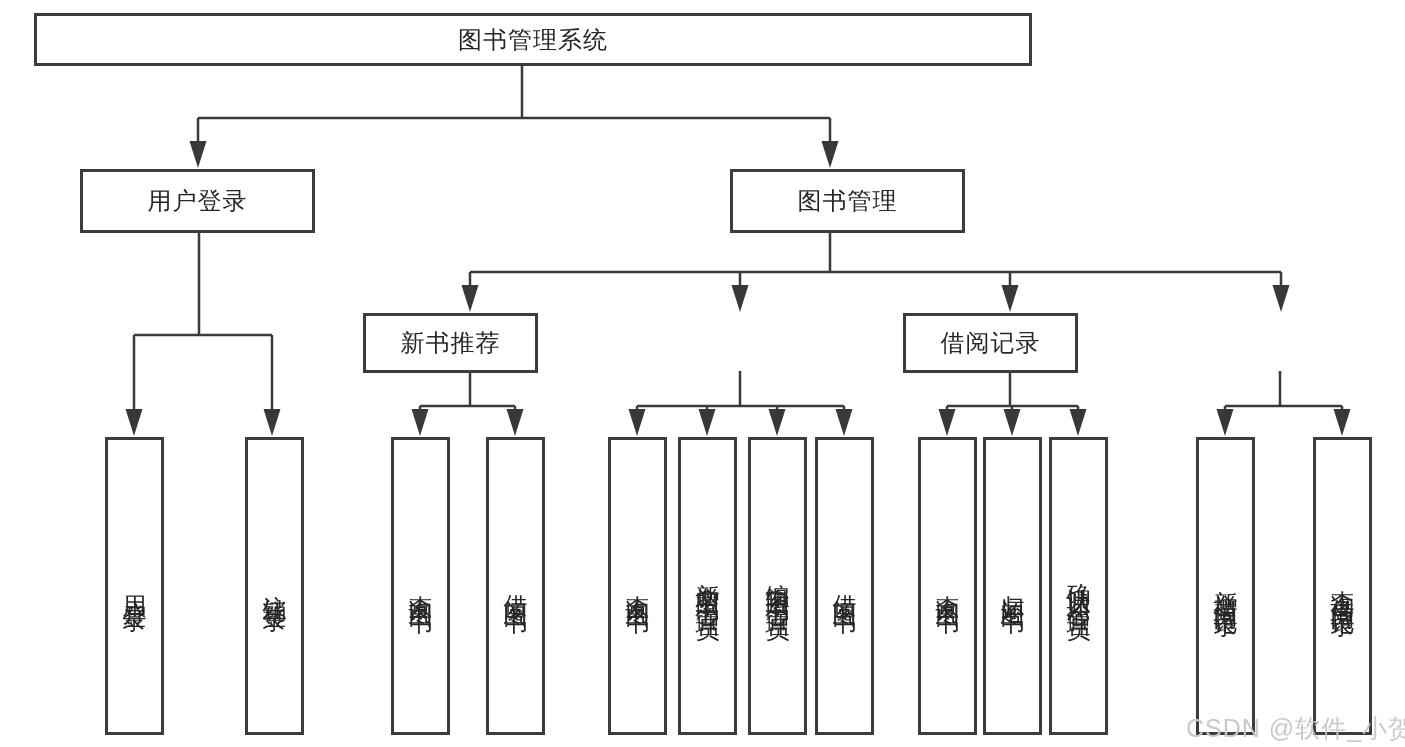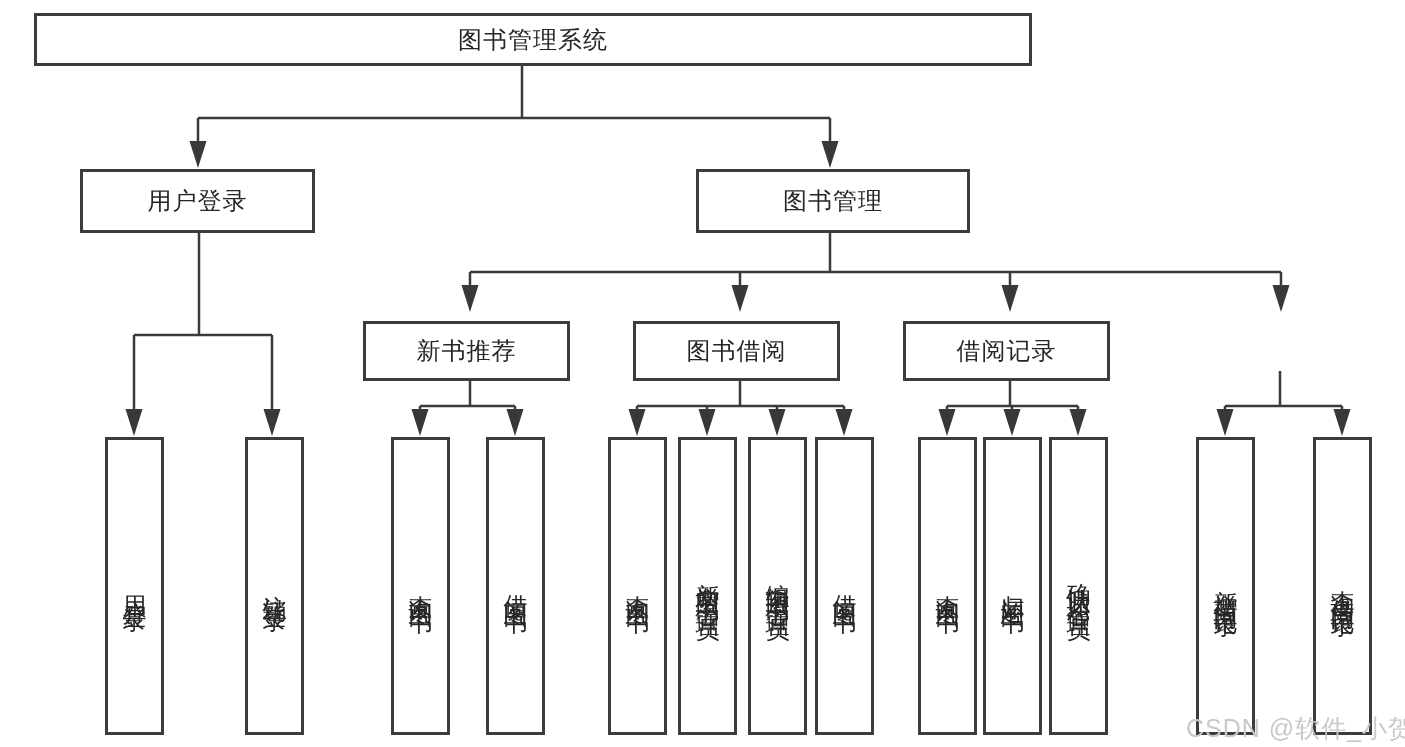--- a/index.html
+++ b/index.html
@@ -15,22 +15,22 @@
     box-sizing:border-box; display:flex; align-items:center; justify-content:center;
     color:#262626; z-index:2;
   }
   .h-label { font-size:24px; letter-spacing:1px; white-space:nowrap; }
   .v-label {
     writing-mode:vertical-rl; text-orientation:mixed;
     font-size:24px; letter-spacing:5px; white-space:nowrap;
   }
   .node-root   { left:22px;  top:13px;  width:998px; height:53px;margin-left:12px; }
   .node-l2-user{ left:80px;  top:169px; width:235px; height:64px; }
-  .node-l2-book{ left:696px; top:169px; width:274px; height:64px; }
-  .l3 { top:321px; width:207px; height:60px; }
+  .node-l2-book{ left:730px; top:169px; width:235px; height:64px; }
+  .l3 { top:313px; width:175px; height:60px; }
   .node-l3-rec { left:363px; }  .node-l3-bor { left:633px; }
   .node-l3-cur { left:903px; }  .node-l3-his { left:1173px; }
   .leaf { top:437px; width:59px; height:298px; }
   .lf-a1{ left:105px; } .lf-a2{ left:245px; }
   .lf-b1{ left:391px; } .lf-b2{ left:486px; }
   .lf-c1{ left:608px; } .lf-c2{ left:678px; } .lf-c3{ left:748px; } .lf-c4{ left:815px; }
   .lf-d1{ left:918px; } .lf-d2{ left:983px; } .lf-d3{ left:1049px; }
   .lf-e1{ left:1196px; } .lf-e2{ left:1313px; }
   .watermark {
     position:absolute; left:1186px; top:712px; z-index:5;
@@ -92,23 +92,20 @@
   <div class="node node-l2-user">
     <span class="h-label">用户登录</span>
   </div>
   <div class="node node-l2-book">
     <span class="h-label">图书管理</span>
   </div>
 
   <div class="node l3 node-l3-rec">
     <span class="h-label">新书推荐</span>
   </div>
-  <div class="node l3 node-l3-bor">
-    <span class="h-label">图书借阅</span>
-  </div>
   <div class="node l3 node-l3-cur">
     <span class="h-label">借阅记录</span>
   </div>
 
   <div class="node leaf lf-a1">
     <span class="v-label">用户登录</span>
   </div>
   <div class="node leaf lf-a2">
     <span class="v-label">注销登录</span>
   </div>

